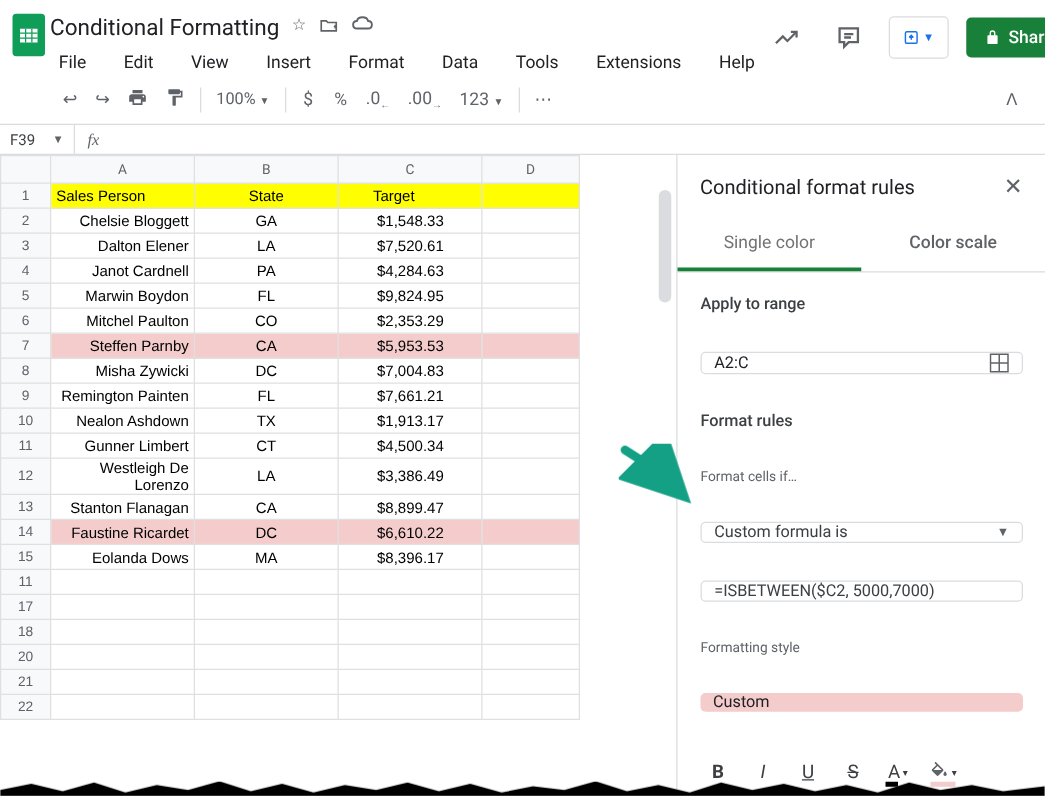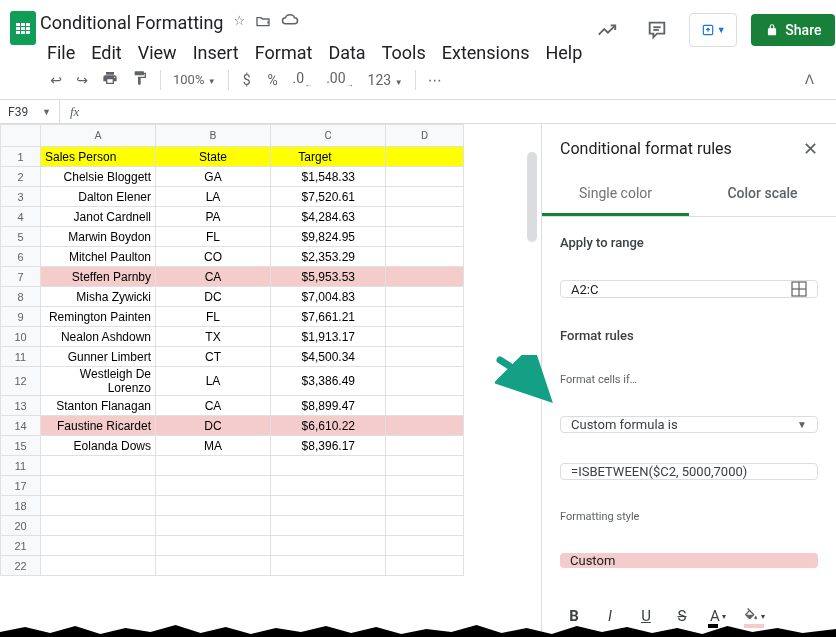--- a/index.html
+++ b/index.html
@@ -11,21 +11,21 @@
   .logo-grid { width: 14px; height: 11px; background: #fff; position: relative; }
   .logo-grid::before { content:''; position:absolute; left:0; top:3px; width:14px; height:1px; background:#0f9d58; box-shadow: 0 4px 0 #0f9d58; }
   .logo-grid::after { content:''; position:absolute; left:4px; top:0; width:1px; height:11px; background:#0f9d58; box-shadow: 5px 0 0 #0f9d58; }
   
   .title-area { flex: 1; padding-left: 4px; }
   .title-row { display: flex; align-items: center; gap: 10px; height: 28px; }
   .doc-title { font-size: 18px; color: #202124; }
   .title-icons { display: flex; gap: 10px; color: #5f6368; }
   .title-icons span { cursor: pointer; }
   
-  .menubar { display: flex; gap: 2px; font-size: 18px; color: #202124; margin-top: 2px; }
+  .menubar { display: flex; gap: 16px; font-size: 14px; color: #202124; margin-top: 2px; }
   .menubar span { padding: 4px 7px; cursor: pointer; border-radius: 4px; }
   
   .header-right { display: flex; align-items: center; gap: 14px; margin-left: auto; padding-top: 4px; }
   .icon-btn { width: 36px; height: 36px; display: flex; align-items: center; justify-content: center; color: #5f6368; cursor: pointer; border-radius: 18px; }
   .history-btn { border: 1px solid #dadce0; border-radius: 4px; width: 48px; height: 34px; display:flex; align-items:center; justify-content:center; gap:2px; color:#1a73e8; }
   .share-btn { background: #188038; color: #ffffff; border-radius: 4px; padding: 8px 14px; font-size: 14px; font-weight: 500; display: flex; align-items: center; gap: 6px; cursor: pointer; }
   .avatar { width: 32px; height: 32px; border-radius: 50%; background: linear-gradient(135deg, #87ceeb 40%, #90ee90 40%, #90ee90 60%, #deb887 60%); position: relative; overflow: hidden; }
   .avatar::after { content:''; position:absolute; left:10px; top:6px; width:8px; height:14px; background:#8b7355; border-radius: 4px 4px 2px 2px; }
   
   .toolbar { display: flex; align-items: center; height: 40px; padding: 0 12px 0 44px; border-bottom: 1px solid #dadce0; gap: 2px; }

